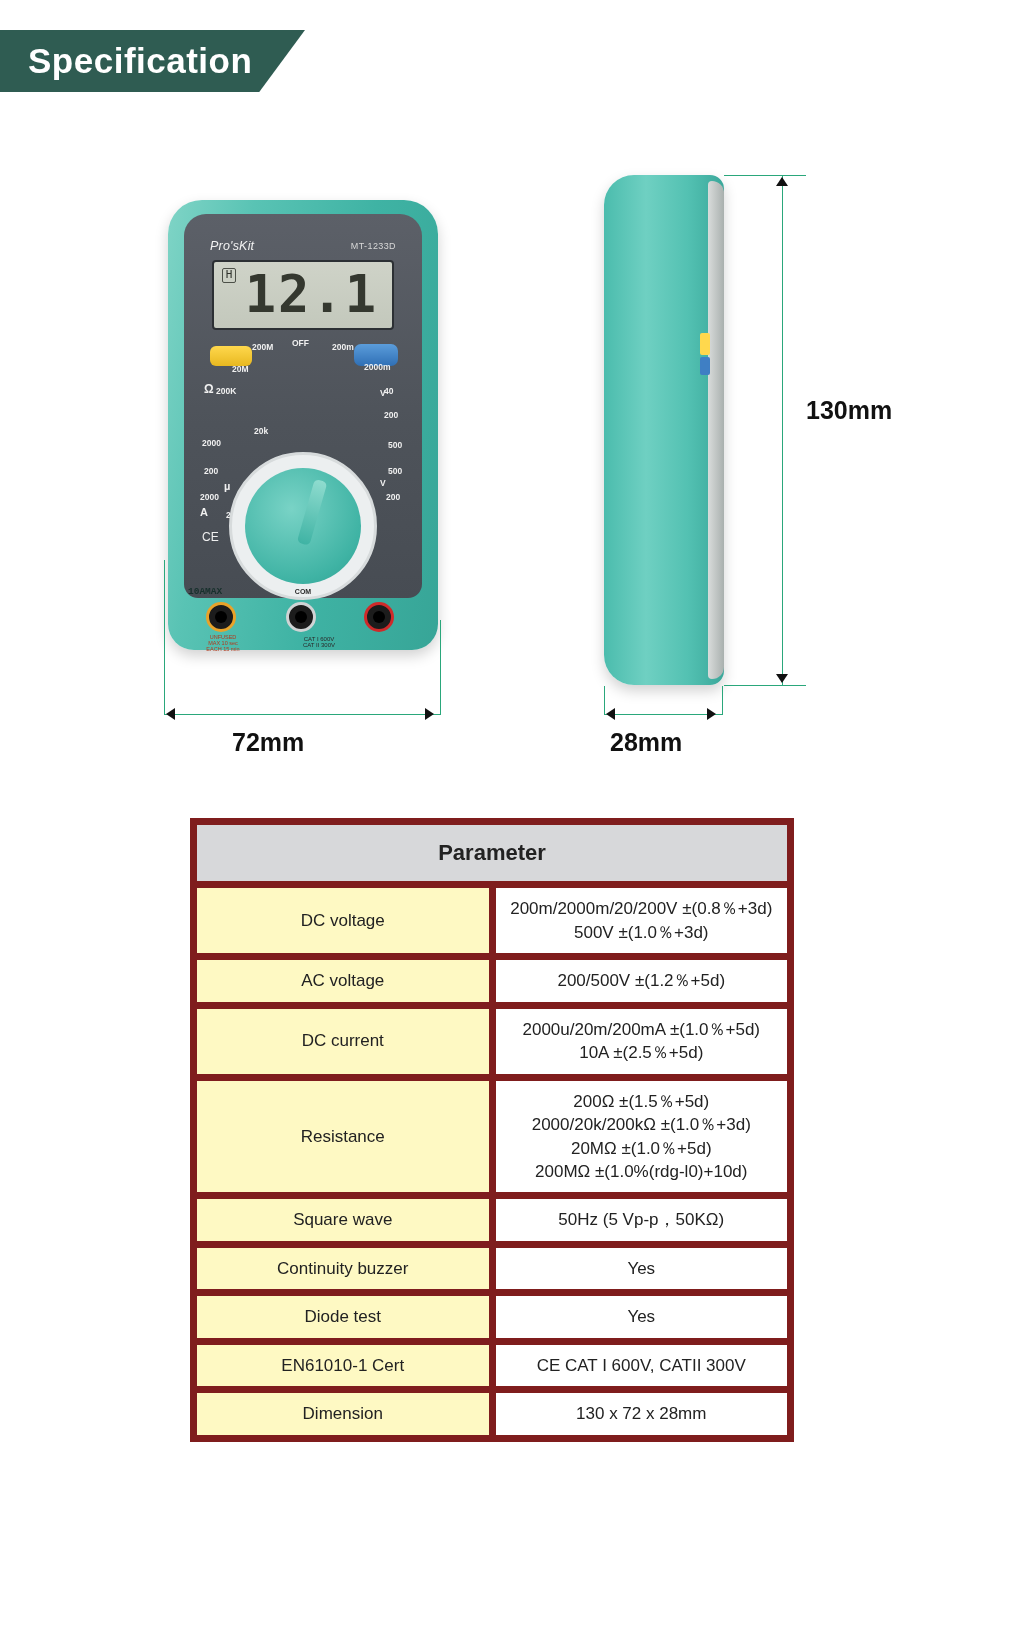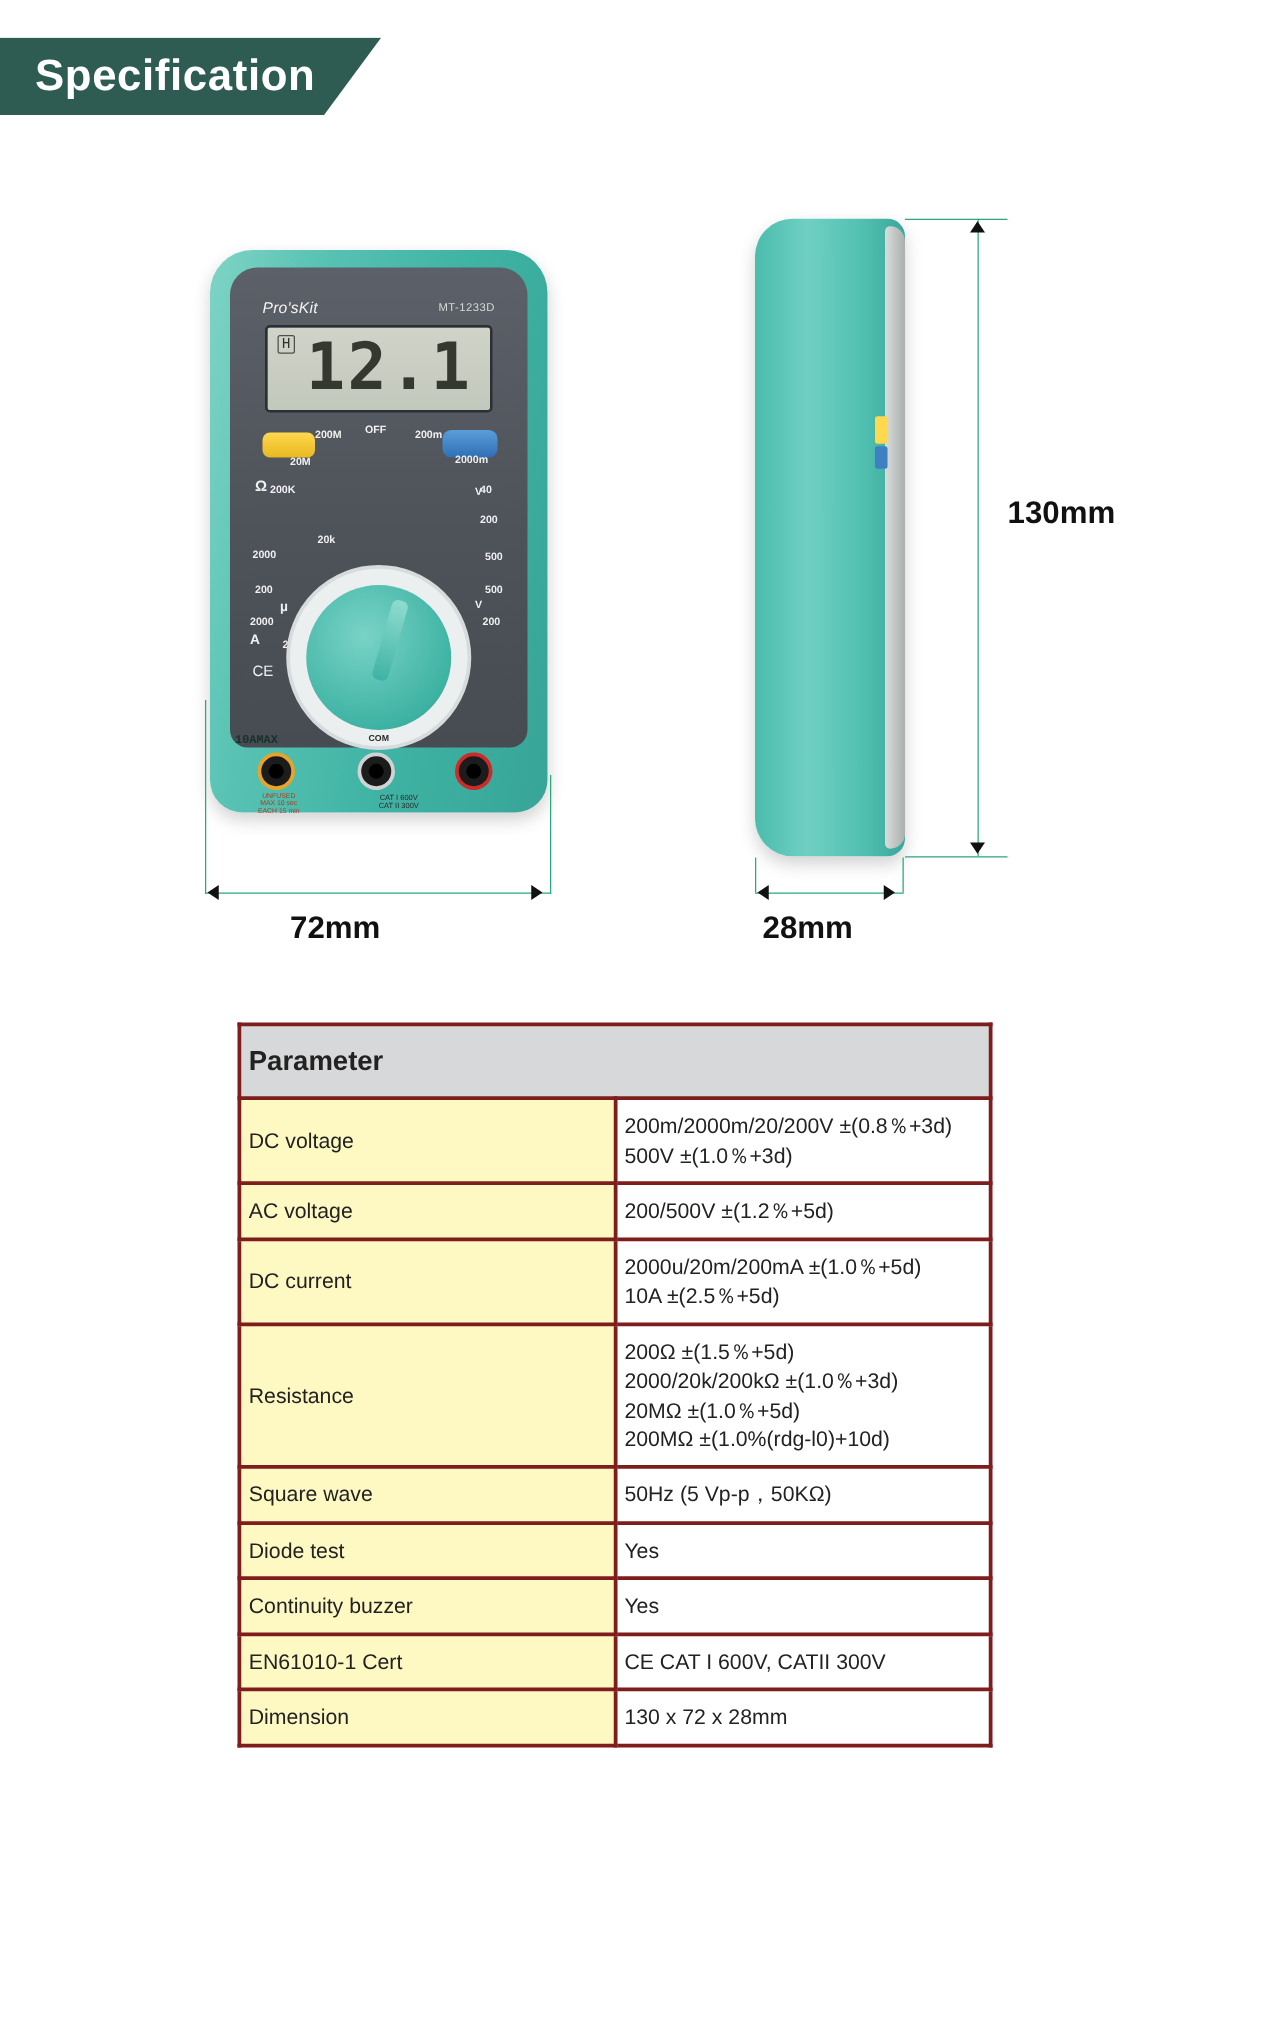--- a/index.html
+++ b/index.html
@@ -183,23 +183,23 @@
   }
 
   
   .spec-wrap {
     position: absolute; left: 190px; top: 818px; width: 604px;
   }
   table.spec {
     width: 100%; border-collapse: collapse; table-layout: fixed;
   }
   table.spec th, table.spec td {
-    border: 3px solid #7f1d1d;
+    border: 7px solid #7f1d1d;
     padding: 9px 6px;
-    text-align: left;
+    text-align: center;
     vertical-align: middle;
     font-size: 17px;
     color: #222;
     line-height: 1.38;
   }
   table.spec th.param-head {
     background: #d7d8da;
     font-size: 22px;
     font-weight: bold;
     padding: 13px 6px;
@@ -352,25 +352,25 @@
             <td class="value" style="white-space: pre-line;">200Ω ±(1.5％+5d)
 2000/20k/200kΩ ±(1.0％+3d)
 20MΩ ±(1.0％+5d)
 200MΩ ±(1.0%(rdg-l0)+10d)</td>
           </tr>
           <tr>
             <td class="label">Square wave</td>
             <td class="value" style="white-space: pre-line;">50Hz (5 Vp-p，50KΩ)</td>
           </tr>
           <tr>
+            <td class="label">Continuity buzzer</td>
+            <td class="value" style="white-space: pre-line;">Yes</td>
+          </tr>
+          <tr>
             <td class="label">Diode test</td>
-            <td class="value" style="white-space: pre-line;">Yes</td>
-          </tr>
-          <tr>
-            <td class="label">Continuity buzzer</td>
             <td class="value" style="white-space: pre-line;">Yes</td>
           </tr>
           <tr>
             <td class="label">EN61010-1 Cert</td>
             <td class="value" style="white-space: pre-line;">CE  CAT I 600V, CATII 300V</td>
           </tr>
           <tr>
             <td class="label">Dimension</td>
             <td class="value" style="white-space: pre-line;">130 x 72 x 28mm</td>
           </tr>

